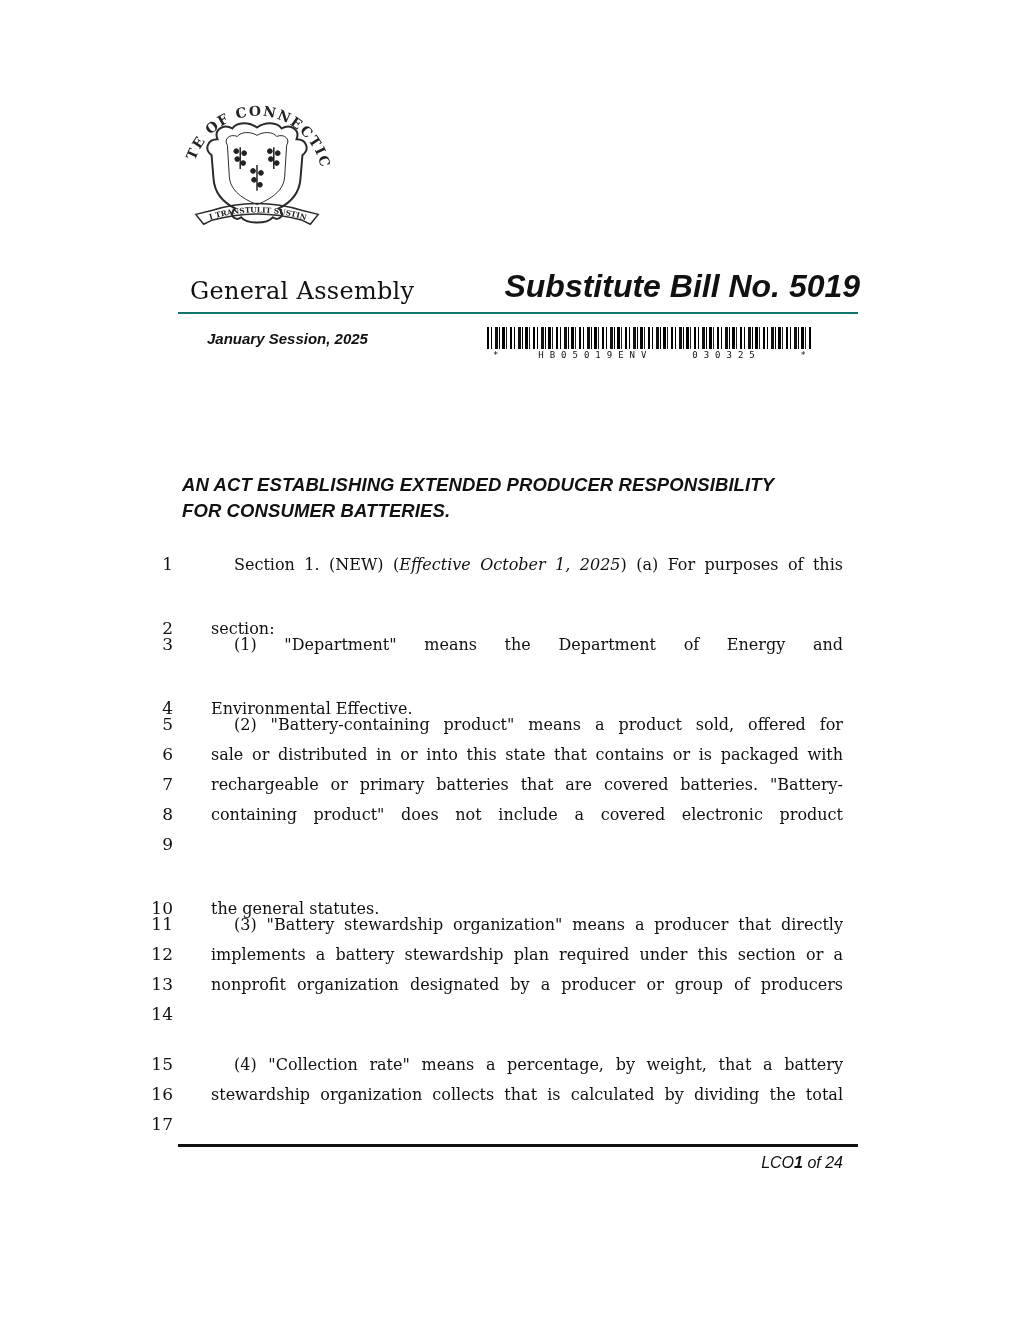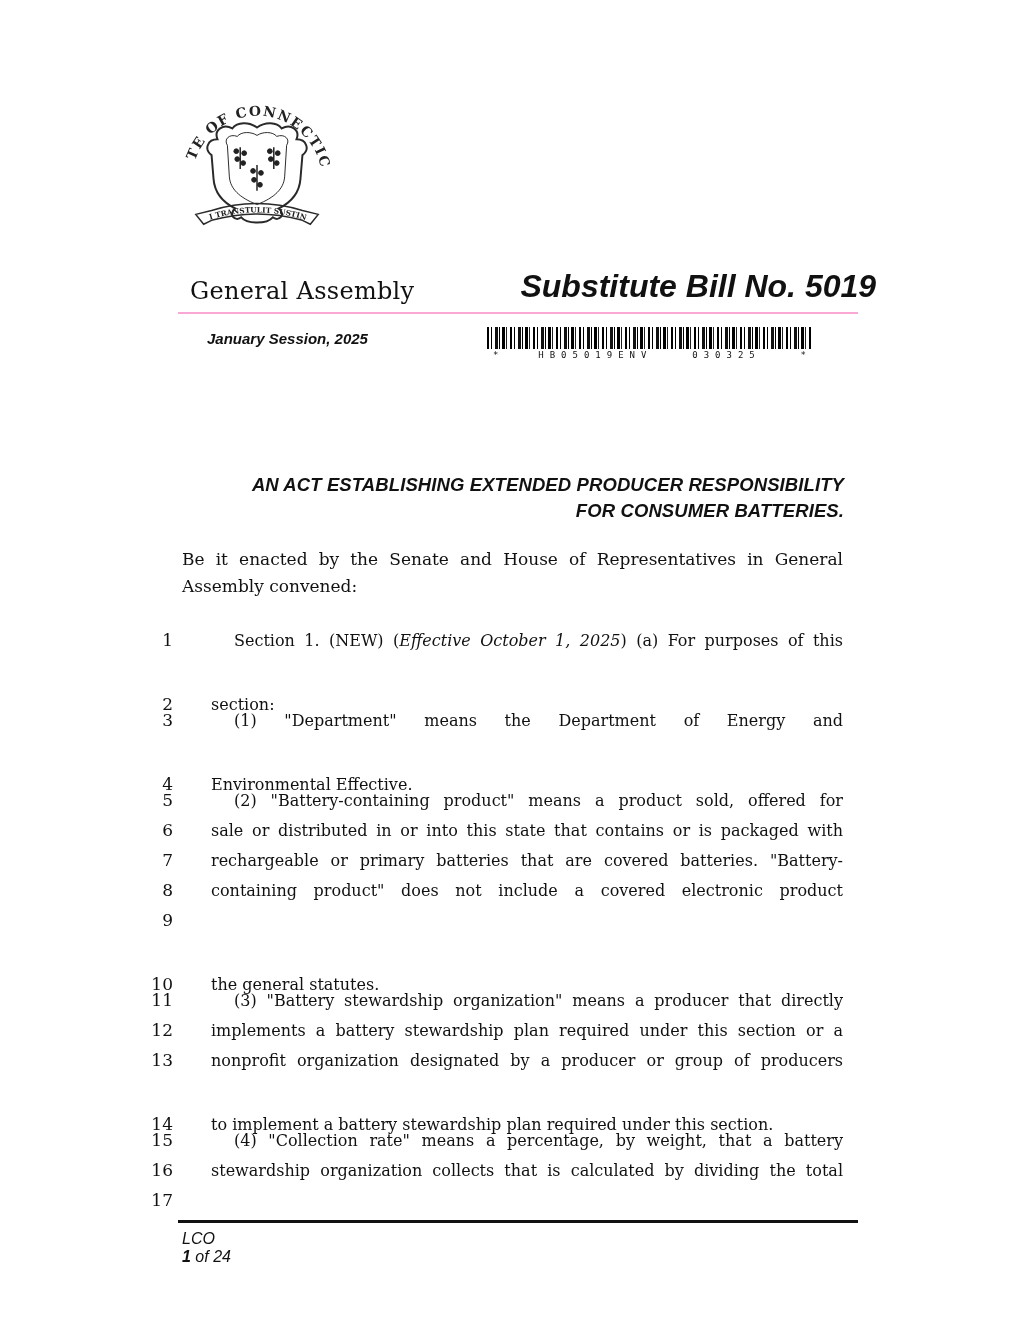--- a/index.html
+++ b/index.html
@@ -22,22 +22,21 @@
   }
   .seal-wrap svg { width: 100%; height: 100%; }
 
   
   .header-row {
     display: flex;
     align-items: flex-end;
     margin: 22px 166px 0 178px;
     width: 680px;
     padding-bottom: 7px;
-    border-bottom: 2px solid #f9a8d4;
-    gap: 16px;
+    border-bottom: 2px solid #0f766e;
   }
   .chamber {
     font-family: "DejaVu Serif", serif;
     font-size: 24px;
     margin-left: 12px;
     letter-spacing: 0.3px;
     white-space: nowrap;
   }
   .bill-number {
     font-family: "Liberation Sans", sans-serif;
@@ -91,21 +90,20 @@
   
   .act-title {
     margin: 112px 0 0 182px;
     width: 662px;
     font-family: "Liberation Sans", sans-serif;
     font-weight: bold;
     font-style: italic;
     font-size: 18.5px;
     line-height: 26px;
     letter-spacing: 0.1px;
-    text-align: right;
   }
 
   
   .enacting {
     margin: 22px 0 0 182px;
     width: 661px;
     font-size: 17px;
     line-height: 27px;
   }
   .enacting .e-line { text-align: justify; text-align-last: justify; }
@@ -141,28 +139,27 @@
   .seg-i { font-style: italic; }
 
   
   .footer-rule {
     margin: 5px 0 0 178px;
     width: 680px;
     border-top: 3px solid #111;
   }
   .footer-row {
     display: flex;
-    justify-content: center;
+    justify-content: flex-end;
     align-items: baseline;
     margin: 7px 166px 0 178px;
     width: 680px;
     font-family: "Liberation Sans", sans-serif;
     font-style: italic;
     font-size: 16px;
-    flex-direction: column;
   }
   .footer-lco { margin-left: 4px; }
   .footer-page { margin-right: 15px; }
   .footer-page .pg-num { font-weight: bold; }
 </style>
 </head>
 <body>
 
 <div class="page">
 
@@ -230,24 +227,20 @@
         <span>*</span>
       </div>
     </div>
   </div>
 
   <div class="act-title" id="act-title">
       <div>AN ACT ESTABLISHING EXTENDED PRODUCER RESPONSIBILITY</div>
       <div>FOR CONSUMER BATTERIES.</div>
     </div>
 
-  <div class="enacting" id="enacting">
-      <div class="e-line">Be it enacted by the Senate and House of Representatives in General</div>
-      <div class="e-line last">Assembly convened:</div>
-    </div>
 
   <div class="body-lines" id="body-lines">
       <div class="line-row">
         <span class="line-num">1</span>
         <div class="line-text indent"><span>Section 1. (NEW) (</span><span class="seg-i">Effective October 1, 2025</span><span>) (a) For purposes of this</span></div>
       </div>
       <div class="line-row">
         <span class="line-num">2</span>
         <div class="line-text para-end"><span>section:</span></div>
       </div>
@@ -289,21 +282,20 @@
       <div class="line-row">
         <span class="line-num">12</span>
         <div class="line-text"><span>implements a battery stewardship plan required under this section or a</span></div>
       </div>
       <div class="line-row">
         <span class="line-num">13</span>
         <div class="line-text"><span>nonprofit organization designated by a producer or group of producers</span></div>
       </div>
       <div class="line-row">
         <span class="line-num">14</span>
-        <div class="line-text para-end"><span>to implement a battery stewardship plan required under this section.</span></div>
       </div>
       <div class="line-row p-start">
         <span class="line-num">15</span>
         <div class="line-text indent"><span>(4) "Collection rate" means a percentage, by weight, that a battery</span></div>
       </div>
       <div class="line-row">
         <span class="line-num">16</span>
         <div class="line-text"><span>stewardship organization collects that is calculated by dividing the total</span></div>
       </div>
       <div class="line-row">

